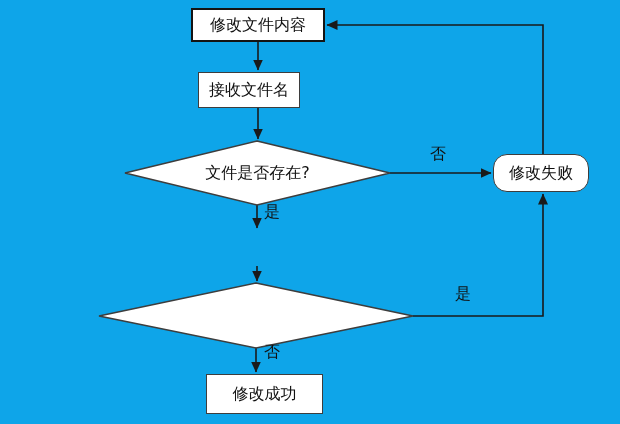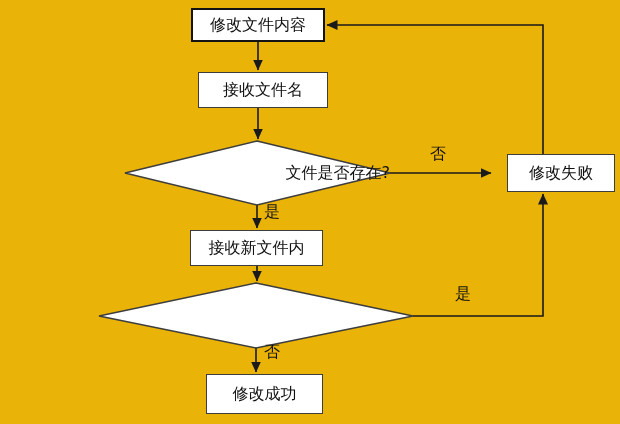--- a/index.html
+++ b/index.html
@@ -1,42 +1,42 @@
 <!DOCTYPE html>
 <html><head>
 <meta charset="utf-8">
 <style>
   html,body{margin:0;padding:0;background:#ffffff;}
   .canvas{
-    position:relative;width:620px;height:424px;background:#eab308;
+    position:relative;width:620px;height:424px;background:#0ea5e9;
     font-family:"DejaVu Sans",sans-serif;overflow:hidden;
   }
   .wires{position:absolute;left:0;top:0;width:620px;height:424px;}
   .node{
     position:absolute;display:flex;align-items:center;justify-content:center;
     background:#ffffff;font-size:16px;color:#111111;box-sizing:border-box;
     white-space:nowrap;line-height:1;
   }
   .process{border:1.6px solid #3d3d3d;}
   .start{border:2.4px solid #141414;}
   .dlabel{
-    position:absolute;display:flex;align-items:center;justify-content:flex-end;
+    position:absolute;display:flex;align-items:center;justify-content:center;
     font-size:16px;color:#111111;white-space:nowrap;line-height:1;background:transparent;
   }
   .elabel{
     position:absolute;font-size:16px;color:#111111;line-height:1;white-space:nowrap;
   }
   
   #n-modify-content{left:191px;top:8px;width:134px;height:34px;}
-  #n-receive-filename{left:198px;top:72px;width:130px;height:36px;}
+  #n-receive-filename{left:198px;top:72px;width:102px;height:36px;}
   #n-file-exists{left:125px;top:141px;width:265px;height:64px;}
   #n-receive-new-content{left:190px;top:230px;width:133px;height:36px;}
   #n-length-check{left:99px;top:283px;width:314px;height:65px;}
   #n-modify-success{left:206px;top:374px;width:117px;height:40px;}
-  #n-modify-fail{left:507px;top:154px;width:108px;height:38px;}
+  #n-modify-fail{left:493px;top:154px;width:96px;height:38px;border-radius:14px;}
   
   #el-exists-no{left:430px;top:146px;}
   #el-exists-yes{left:264px;top:204px;}
   #el-length-yes{left:455px;top:286px;}
   #el-length-no{left:264px;top:344px;}
 </style>
 </head>
 <body>
 
 <div class="canvas">
@@ -61,23 +61,20 @@
     <polygon points="257,141 390,173 257,205 125,173" fill="#ffffff" stroke="#3d3d3d" stroke-width="1.6"></polygon>
     <polygon points="256,283 413,316 256,348 99,316" fill="#ffffff" stroke="#3d3d3d" stroke-width="1.6"></polygon>
   </svg>
 
   <div id="n-modify-content" class="node start">
     <span>修改文件内容</span>
   </div>
   <div id="n-receive-filename" class="node process">
     <span>接收文件名</span>
   </div>
-  <div id="n-receive-new-content" class="node process">
-    <span>接收新文件内</span>
-  </div>
   <div id="n-modify-success" class="node process">
     <span>修改成功</span>
   </div>
   <div id="n-modify-fail" class="node process">
     <span>修改失败</span>
   </div>
 
   <div id="n-file-exists" class="dlabel">
     <span>文件是否存在?</span>
   </div>

